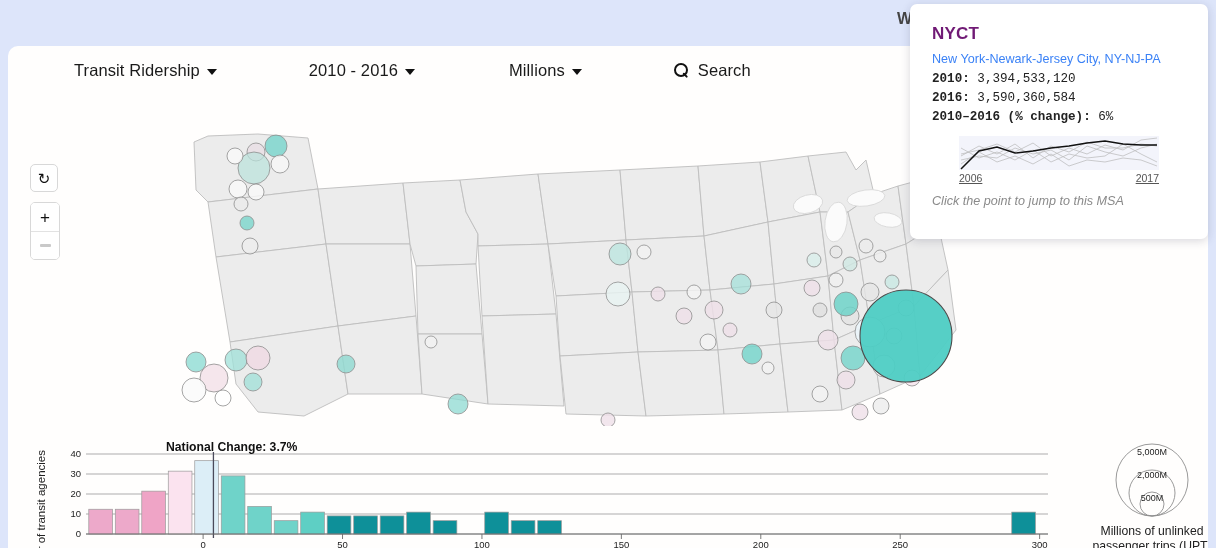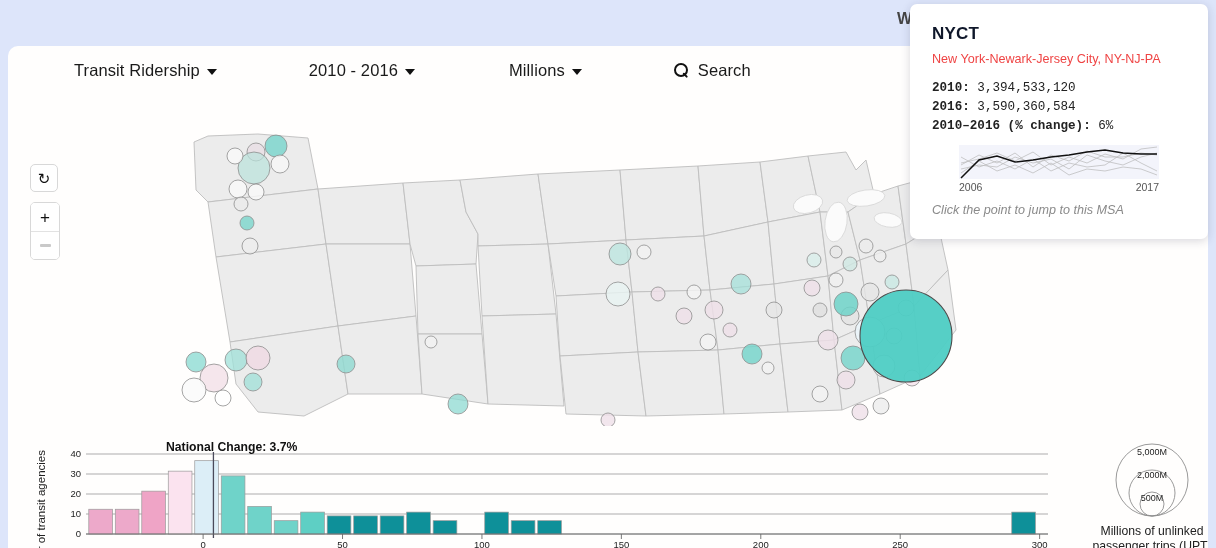--- a/index.html
+++ b/index.html
@@ -93,27 +93,27 @@
   .tooltip {
     position: absolute;
     left: 910px; top: 4px;
     width: 298px; height: 235px;
     background: #fff;
     border-radius: 7px;
     box-shadow: 0 2px 10px rgba(40,40,70,.18);
     padding: 20px 22px 0 22px;
     z-index: 20;
   }
-  .tt-title { font-size: 17px; font-weight: bold; color:#0f172a; letter-spacing:.2px; margin-bottom: 8px;}
-  .tt-sub { font-size: 12.6px; color:#ef4444; margin-bottom: 15px; }
+  .tt-title { font-size: 17px; font-weight: bold; color:#701a75; letter-spacing:.2px; margin-bottom: 8px;}
+  .tt-sub { font-size: 12.6px; color:#3b82f6; margin-bottom: 6px; }
   .tt-row { font-size: 12.6px; color:#222; margin-bottom: 5px; font-family: Liberation Mono, monospace; }
   .tt-row b { font-weight: bold; }
   .tt-spark { margin: 10px auto 0 auto; width: 200px; height: 48px; position:relative;}
   .tt-spark svg { display:block; }
-  .tt-spark-labels { display:flex; justify-content:space-between; font-size:10.5px; color:#555; margin-top:-4px;}
+  .tt-spark-labels { display:flex; justify-content:space-between; font-size:10.5px; color:#555; margin-top:-4px;text-decoration:underline;}
   .tt-foot { font-size: 12.6px; color:#8a8a8a; margin-top: 12px; font-style: italic; }
 
   
   .behind-w {
     position:absolute; left:897px; top:10px;
     font-size:16px; color:#444; font-weight:600; z-index:2;
   }
 
   
   .chart-area {

